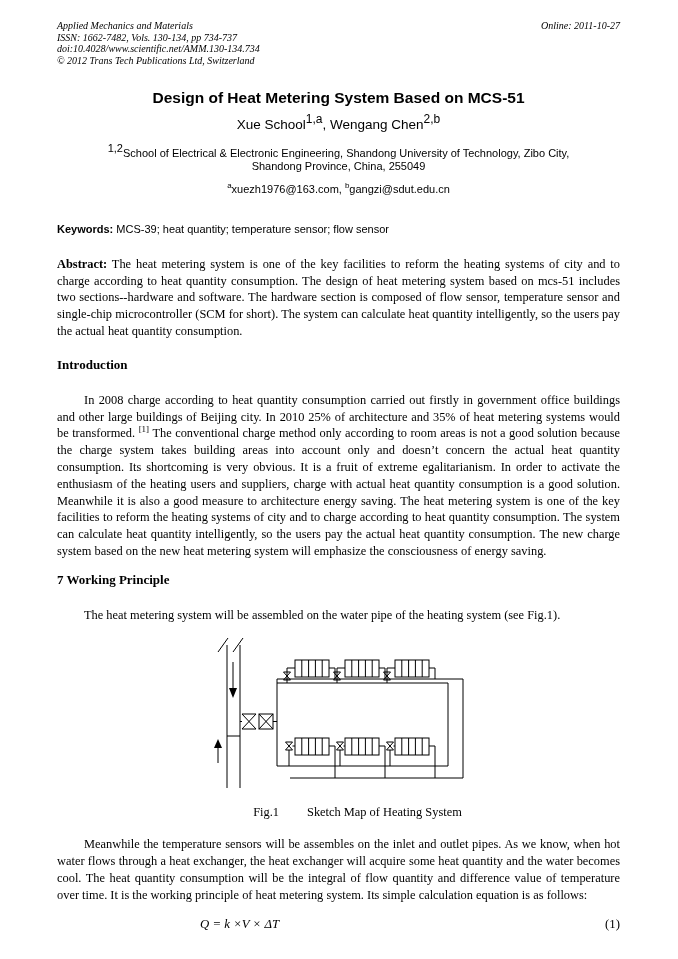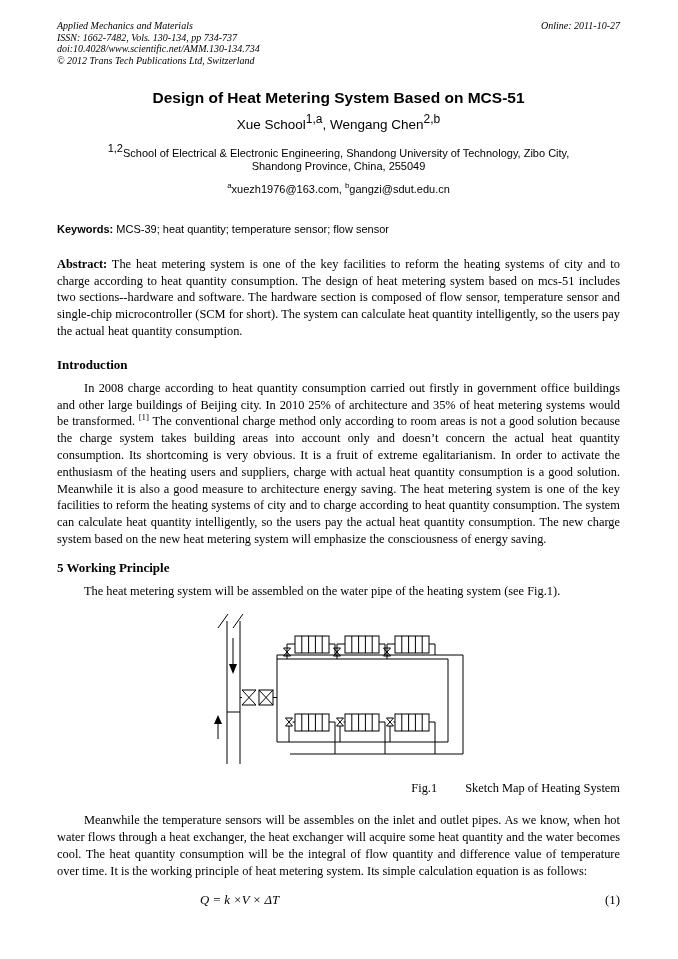--- a/index.html
+++ b/index.html
@@ -30,28 +30,28 @@
           font:11px/14px "Liberation Sans", sans-serif;}
   .emails sup{font-size:8px;}
   
   .keywords{margin-top:26px;font:11px/14px "Liberation Sans", sans-serif;}
   .keywords .lbl{font-weight:bold;}
   
   .abstract{margin-top:20px;text-align:justify;
             font:12.4px/16.8px "Liberation Serif", serif;}
   .abstract .lbl{font-weight:bold;}
   .sec-heading{margin-top:17px;font:bold 13px/16px "Liberation Serif", serif;}
-  .body-p{margin-top:7px;text-align:justify;text-indent:27px;
+  .body-p{margin-top:19px;text-align:justify;text-indent:27px;
           font:12.4px/16.8px "Liberation Serif", serif;}
   .body-p sup{font-size:9px;line-height:0;}
   .tight{margin-top:8px;}
   
   .figure-wrap{height:162px;margin-top:0;}
   .figure-wrap svg{display:block;margin-left:135px;}
-  .fig-caption{margin-top:6px;text-align:right;padding-left:38px;
+  .fig-caption{margin-top:6px;text-align:center;padding-left:38px;
                font:12.4px/16px "Liberation Serif", serif;}
   .fig-caption .cap-label{margin-right:28px;}
   
   .eq-row{display:flex;justify-content:space-between;align-items:flex-start;
           margin-top:0;font:12.8px/17px "Liberation Serif", serif;}
   .eq{font-style:italic;margin-left:143px;}
   .eq-num{font-style:normal;}
   svg line, svg path, svg rect, svg polyline{stroke:#000;stroke-width:1;fill:none;}
   svg .arrowhead{fill:#000;stroke:none;}
   svg .valve-box{fill:#fff;}
@@ -91,21 +91,21 @@
       <span class="lbl">Keywords:</span><span> MCS-39; heat quantity; temperature sensor; flow sensor</span>
     </div>
 
     <div class="abstract">
       <span class="lbl">Abstract:</span><span> The heat metering system is one of the key facilities to reform the heating systems of city and to charge according to heat quantity consumption. The design of heat metering system based on mcs-51 includes two sections--hardware and software. The hardware section is composed of flow sensor, temperature sensor and single-chip microcontroller (SCM for short). The system can calculate heat quantity intelligently, so the users pay the actual heat quantity consumption.</span>
     </div>
 
     <div class="sec-heading">Introduction</div>
     <p class="body-p"><span>In 2008 charge according to heat quantity consumption carried out firstly in government office buildings and other large buildings of Beijing city. In 2010 25% of architecture and 35% of heat metering systems would be transformed. </span><sup>[1]</sup><span> The conventional charge method only according to room areas is not a good solution because the charge system takes building areas into account only and doesn’t concern the actual heat quantity consumption. Its shortcoming is very obvious. It is a fruit of extreme egalitarianism. In order to activate the enthusiasm of the heating users and suppliers, charge with actual heat quantity consumption is a good solution. Meanwhile it is also a good measure to architecture energy saving. The heat metering system is one of the key facilities to reform the heating systems of city and to charge according to heat quantity consumption. The system can calculate heat quantity intelligently, so the users pay the actual heat quantity consumption. The new charge system based on the new heat metering system will emphasize the consciousness of energy saving.</span></p>
 
-    <div class="sec-heading tight">5 Working Principle</div>
+    <div class="sec-heading tight">7 Working Principle</div>
     <p class="body-p">The heat metering system will be assembled on the water pipe of the heating system (see Fig.1).</p>
 
     <div class="figure-wrap">
       <svg width="280" height="162" viewBox="0 0 280 162">
 
         <g>
           <line x1="35" y1="9" x2="35" y2="152"></line>
           <line x1="48" y1="9" x2="48" y2="152"></line>
           <line x1="26" y1="16" x2="36" y2="2"></line>
           <line x1="41" y1="16" x2="51" y2="2"></line>

